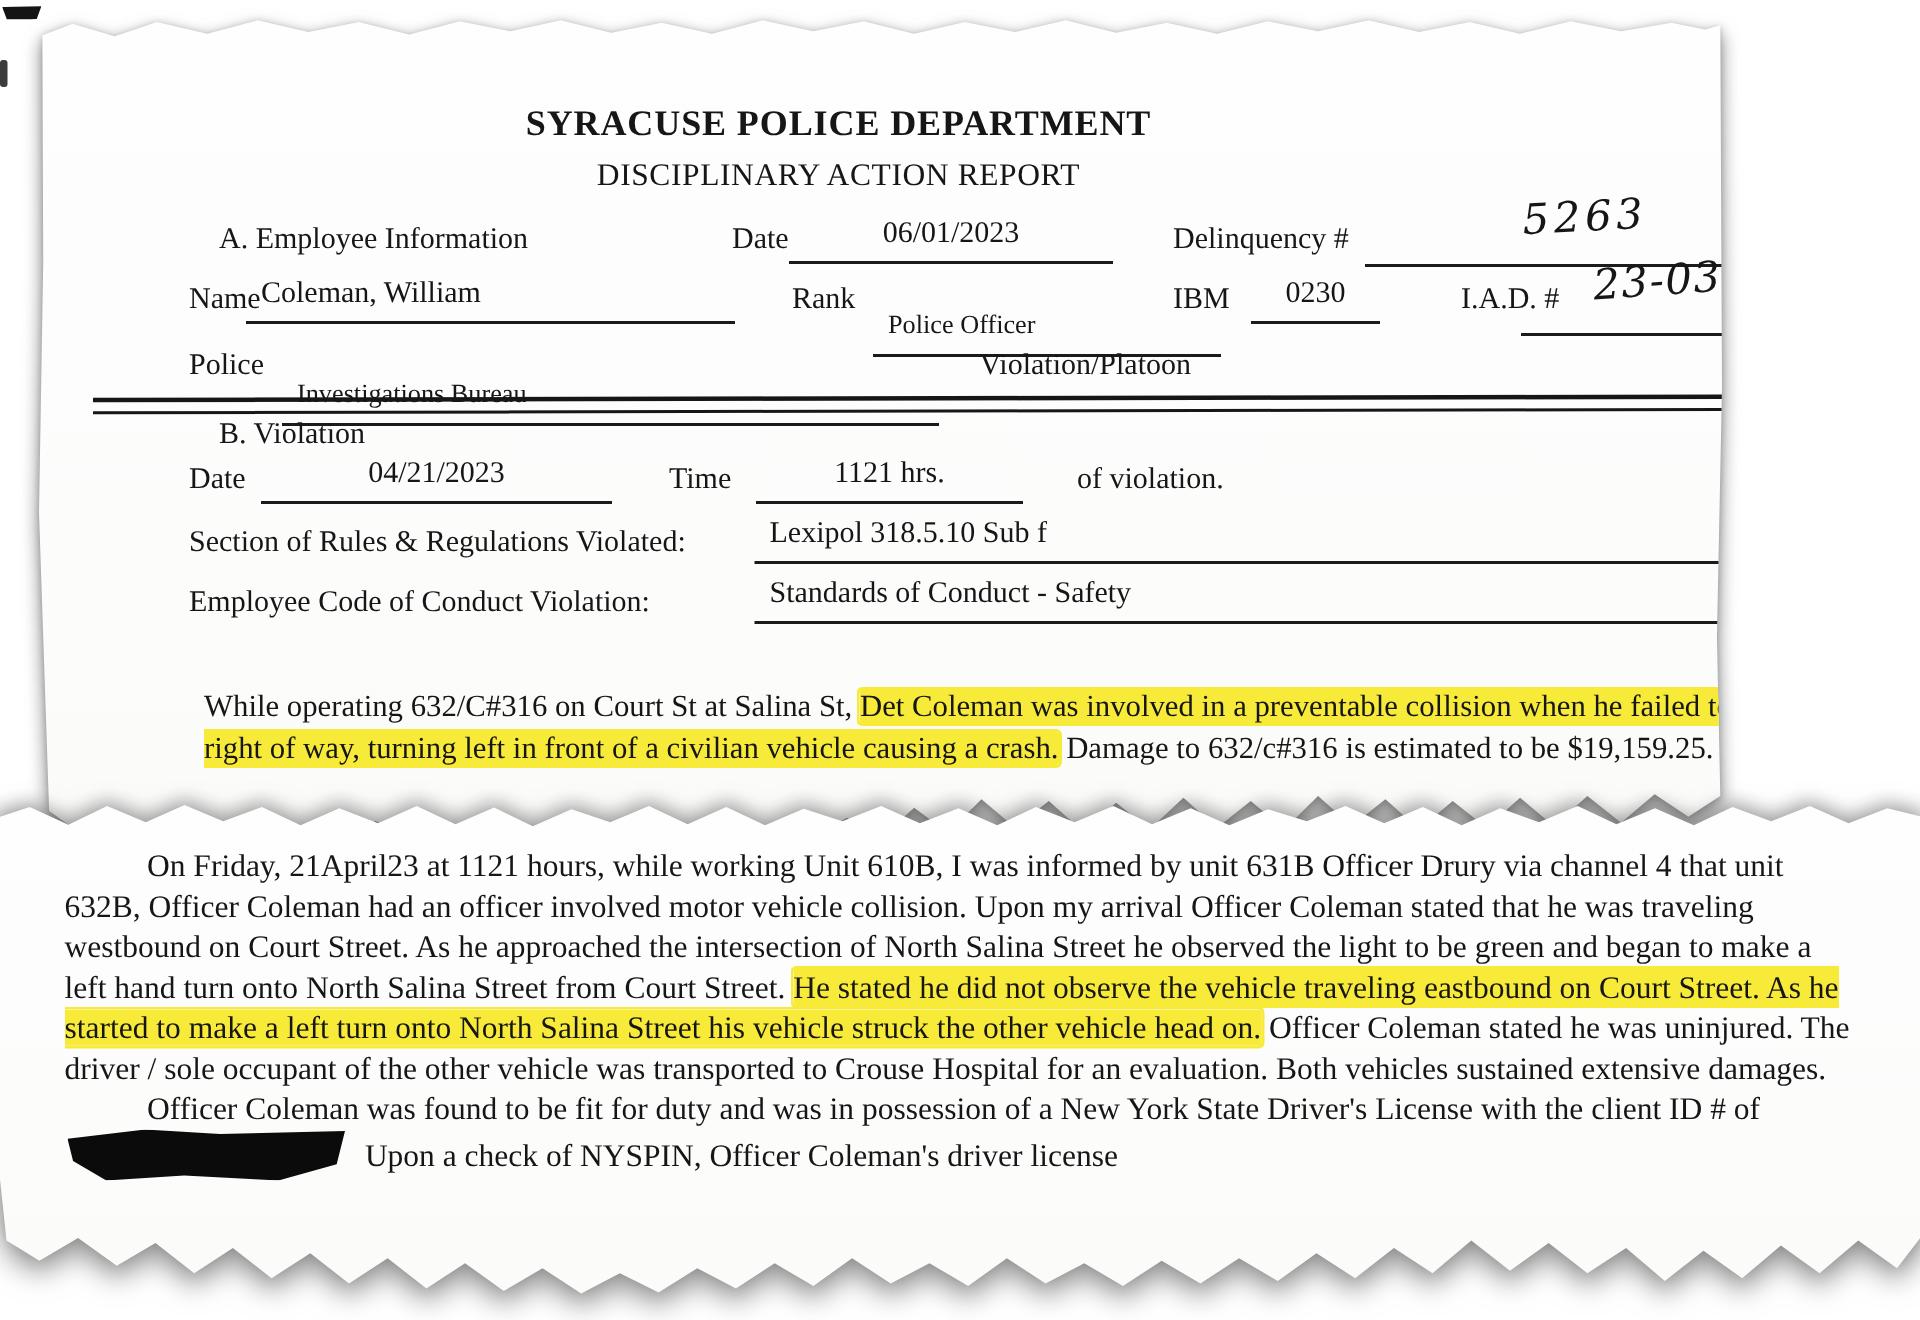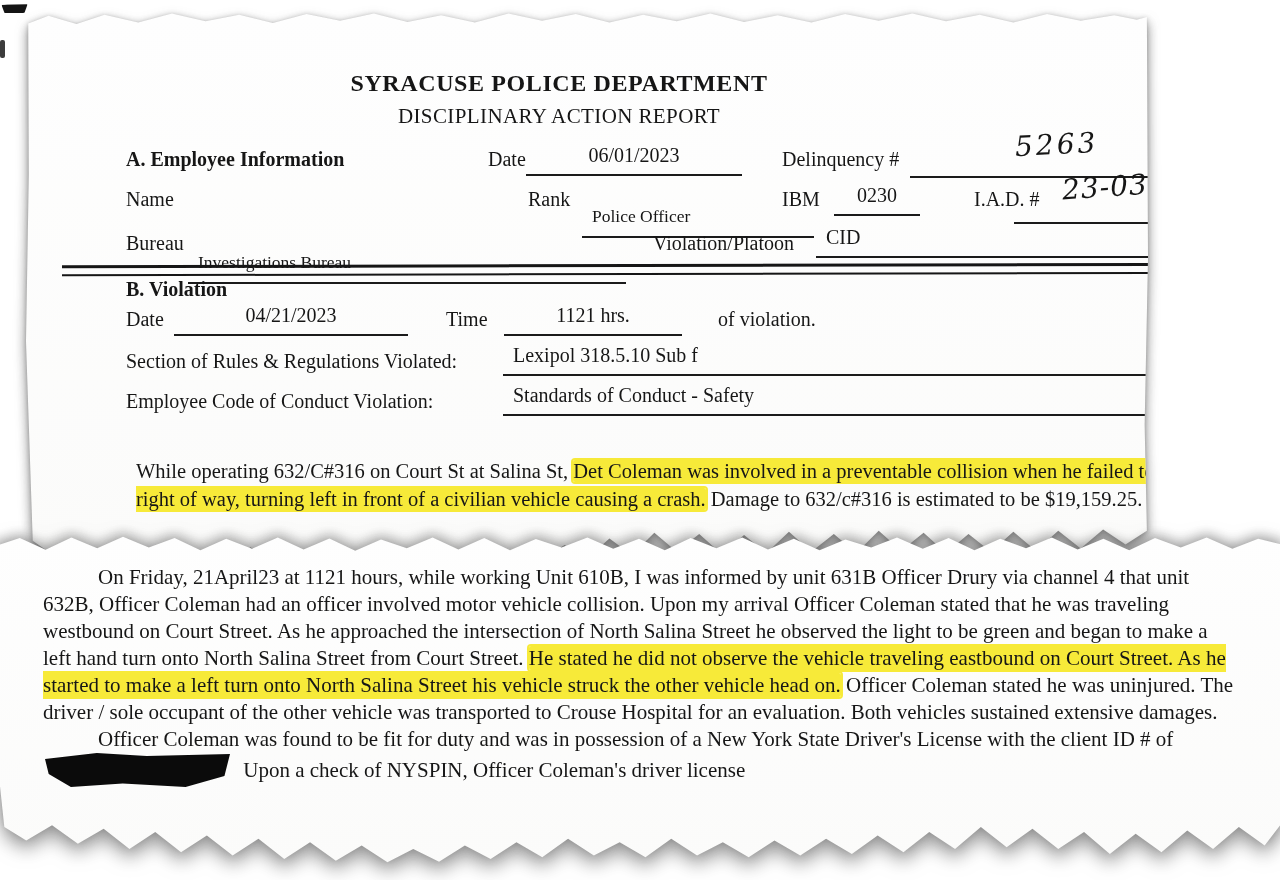--- a/index.html
+++ b/index.html
@@ -14,21 +14,21 @@
   .paper{position:absolute;inset:0;background:linear-gradient(180deg,#fefefe,#fbfbfa);}
   .frag1{clip-path:polygon(0.2% 2.8%,2% 1.4%,4.5% 2.9%,7% 1.2%,10% 2.6%,13% 1%,16% 2.4%,19% 1.2%,22% 2.7%,25% 1.1%,28% 2.3%,31% 1%,34% 2.5%,37% 1.3%,40% 2.6%,43% 1%,46% 2.3%,49% 1.1%,52% 2.6%,55% 1.2%,58% 2.4%,61% 1%,64% 2.5%,67% 1.3%,70% 2.6%,73% 1.1%,76% 2.3%,79% 1%,82% 2.4%,85% 1.2%,88% 2.6%,91% 1.1%,94% 2.3%,97% 1.3%,99% 2.1%,99.9% 1.6%,100% 45%,99.7% 75%,99.9% 94%,98% 96.5%,96% 93.8%,94% 97.2%,92% 94%,90% 97.6%,88% 94.2%,86% 97.8%,84% 94.6%,82% 98%,80% 94.4%,78% 97.6%,76% 94%,74% 98%,72% 94.6%,70% 97.8%,68% 94.2%,66% 98%,64% 94.8%,62% 98.2%,60% 94.6%,58% 97.8%,56% 94.4%,54% 98.4%,52% 95.4%,50% 99%,48% 96.6%,46% 99.2%,44% 96.8%,42% 99.4%,40% 97%,38% 99.2%,36% 96.6%,34% 99.4%,32% 97%,30% 99.6%,28% 97.2%,26% 99.2%,24% 96.8%,22% 99.4%,20% 97%,18% 99.6%,16% 97.2%,14% 99.2%,12% 96.8%,10% 99%,8% 96.4%,6% 98.6%,4% 95.8%,2% 97.8%,0.6% 95.8%,0% 60%,0.25% 30%);}
   .frag2{clip-path:polygon(0% 5.5%,2% 3%,4% 6.5%,6% 2.8%,8% 6%,10% 2.6%,12% 5.8%,14% 3%,16% 6.6%,18% 3.2%,20% 6.2%,22% 2.8%,24% 6.4%,26% 3.1%,28% 6.8%,30% 3.4%,32% 6%,34% 2.8%,36% 6.4%,38% 3%,40% 6.6%,42% 3.3%,44% 5.8%,46% 2.8%,48% 6.2%,50% 3.2%,52% 6.6%,54% 3%,56% 6%,58% 2.8%,60% 6.4%,62% 3.2%,64% 6.6%,66% 3.4%,68% 5.8%,70% 2.8%,72% 6.2%,74% 3%,76% 6.6%,78% 3.2%,80% 6%,82% 2.8%,84% 6.4%,86% 3.2%,88% 6.6%,90% 3%,92% 5.8%,94% 2.8%,96% 6.2%,98% 3.2%,99.9% 5%,100% 40%,99.8% 70%,100% 87%,98.5% 94.5%,96.5% 89%,94.5% 95.5%,92.5% 90%,90.5% 96.5%,88.5% 91%,86.5% 97%,84.5% 90.5%,82.5% 95.5%,80.5% 89.5%,78.5% 95%,76.5% 89%,74.5% 95.5%,72.5% 90.5%,70.5% 96.5%,68.5% 91.5%,66.5% 97%,64.5% 92.5%,62.5% 97.5%,60.5% 93%,58.5% 98%,56.5% 93.5%,54.5% 97.5%,52.5% 92.5%,50.5% 98%,48.5% 93.5%,46.5% 97.5%,44.5% 92.5%,42.5% 98%,40.5% 93.5%,38.5% 98.5%,36.5% 94.5%,34.5% 99.3%,32.5% 95.5%,30.5% 99.5%,28.5% 94.5%,26.5% 99%,24.5% 93.5%,22.5% 98.5%,20.5% 92.5%,18.5% 97.5%,16.5% 91.5%,14.5% 96.5%,12.5% 90.5%,10.5% 95.5%,8.5% 89.5%,6.5% 94%,4.5% 88.5%,2.5% 93%,0.8% 89%,0% 60%,0.2% 30%);}
 
   
   .f-title{position:absolute;top:62px;left:0;width:100%;text-align:center;
     transform:translateX(-28px);font-weight:bold;font-size:24px;letter-spacing:.6px;}
   .f-subtitle{position:absolute;top:96px;left:0;width:100%;text-align:center;
     transform:translateX(-28px);font-size:21px;letter-spacing:.4px;}
   .lbl{position:absolute;font-size:20px;white-space:nowrap;}
-  .bold{font-weight:bold;}
+  .bold{font-weight:normal;margin-left:20px;}
   .field{position:absolute;border-bottom:2px solid #1b1b1b;height:30px;
     text-align:center;font-size:20px;white-space:nowrap;}
   .field.left{text-align:left;padding-left:10px;}
   .sm{font-size:17.5px;margin-top:24px;}
   .hand{font-family:"DejaVu Serif",serif;font-style:italic;font-size:28px;
     letter-spacing:3px;display:inline-block;transform:rotate(-3deg);}
   .handfield{position:absolute;border-bottom:2px solid #1b1b1b;text-align:center;white-space:nowrap;}
   .dbl-rule{position:absolute;left:36px;top:256px;width:1184px;height:6px;
     border-top:3px solid #161616;border-bottom:2px solid #161616;transform:rotate(-0.12deg);}
   .statement{position:absolute;left:110px;top:450px;width:1100px;
@@ -63,31 +63,31 @@
       <div class="f-title">SYRACUSE POLICE DEPARTMENT</div>
       <div class="f-subtitle">DISCIPLINARY ACTION REPORT</div>
 
       <span class="lbl bold" style="left:100px;top:140px;">A.  Employee Information</span>
       <span class="lbl" style="left:462px;top:140px;">Date</span>
       <span class="field" style="left:500px;top:136px;width:216px;"><span>06/01/2023</span></span>
       <span class="lbl" style="left:756px;top:140px;">Delinquency #</span>
       <span class="handfield" style="left:884px;top:120px;width:294px;height:48px;"><span class="hand">5263</span></span>
 
       <span class="lbl" style="left:100px;top:180px;">Name</span>
+      <span class="field left" style="left:138px;top:176px;width:316px;"><span>Coleman, William</span></span>
       <span class="lbl" style="left:502px;top:180px;">Rank</span>
       <span class="field left sm" style="left:556px;top:174px;width:222px;"><span>Police Officer</span></span>
       <span class="lbl" style="left:756px;top:180px;">IBM</span>
       <span class="field" style="left:808px;top:176px;width:86px;"><span>0230</span></span>
       <span class="lbl" style="left:948px;top:180px;">I.A.D. #</span>
       <span class="handfield" style="left:988px;top:162px;width:200px;height:52px;"><span class="hand" style="letter-spacing:1px;transform:rotate(-4deg);">23-036</span></span>
 
-      <span class="lbl" style="left:100px;top:224px;">Bureau</span>
+      <span class="lbl" style="left:100px;top:224px;">Police</span>
       <span class="field left sm" style="left:162px;top:220px;width:428px;"><span>Investigations Bureau</span></span>
       <span class="lbl" style="left:627px;top:224px;">Violation/Platoon</span>
-      <span class="field left" style="left:790px;top:218px;width:426px;"><span>CID</span></span>
 
       <div class="dbl-rule"></div>
 
       <span class="lbl bold" style="left:100px;top:270px;">B.  Violation</span>
       <span class="lbl" style="left:100px;top:300px;">Date</span>
       <span class="field" style="left:148px;top:296px;width:234px;"><span>04/21/2023</span></span>
       <span class="lbl" style="left:420px;top:300px;">Time</span>
       <span class="field" style="left:478px;top:296px;width:178px;"><span>1121 hrs.</span></span>
       <span class="lbl" style="left:692px;top:300px;">of violation.</span>
 

